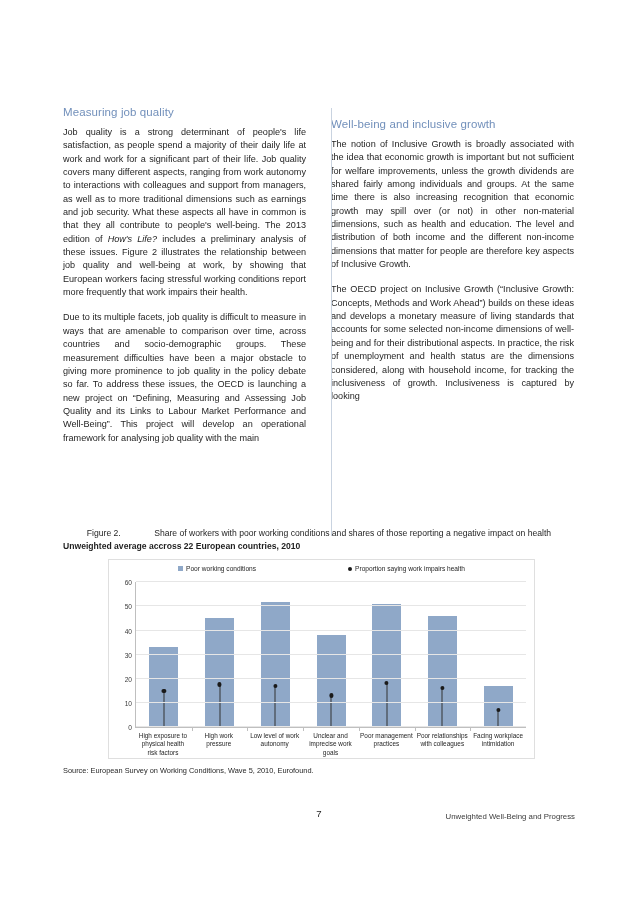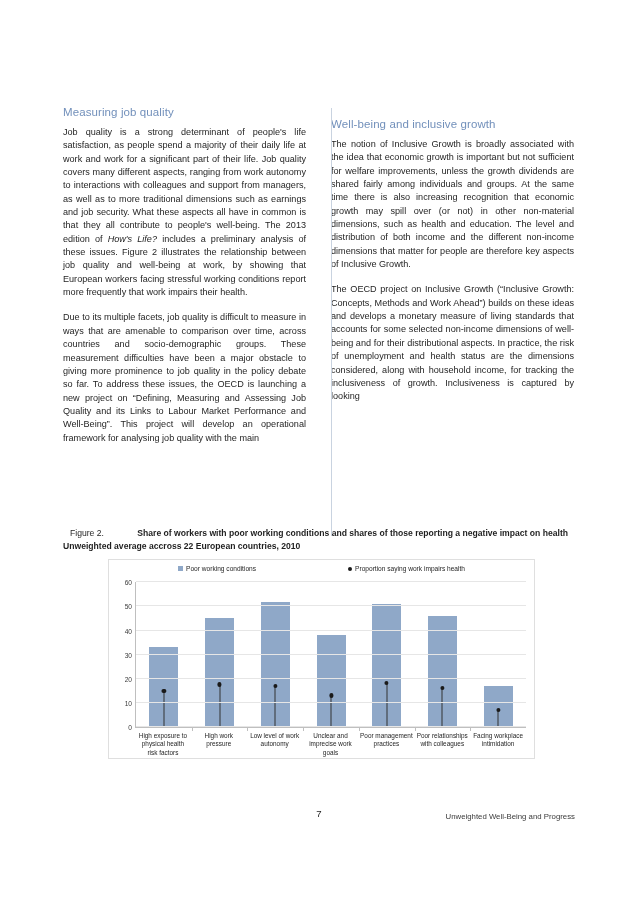--- a/index.html
+++ b/index.html
@@ -72,21 +72,21 @@
     top: 528px;
     width: 512px;
   }
   .fig-title {
     text-align: center;
     font-size: 8.6px;
     line-height: 11.6px;
     color: #1f1f1f;
   }
   .fig-title .lead { font-weight: normal; }
-  .fig-title .strong { font-weight: bold; padding-left: 31px; }
+  .fig-title .strong { font-weight: normal; padding-left: 31px; }
   .fig-sub {
     text-align: left;
     font-size: 8.6px;
     font-weight: bold;
     line-height: 12.6px;
     color: #1f1f1f;
   }
 
   .chart-box {
     margin-top: 7px;
@@ -351,20 +351,21 @@
           <div class="xlabel">High exposure to physical health risk factors</div>
           <div class="xlabel">High work pressure</div>
           <div class="xlabel">Low level of work autonomy</div>
           <div class="xlabel">Unclear and imprecise work goals</div>
           <div class="xlabel">Poor management practices</div>
           <div class="xlabel">Poor relationships with colleagues</div>
           <div class="xlabel">Facing workplace intimidation</div>
         </div>
     </div>
 
+    <div class="source">Source: European Survey on Working Conditions, Wave 5, 2010, Eurofound.</div>
   </div>
 
   <div class="footer">
     <div class="page-number">7</div>
     <div class="footer-right">Unweighted Well-Being and Progress</div>
   </div>
 
 </div>
 
 </body></html>

